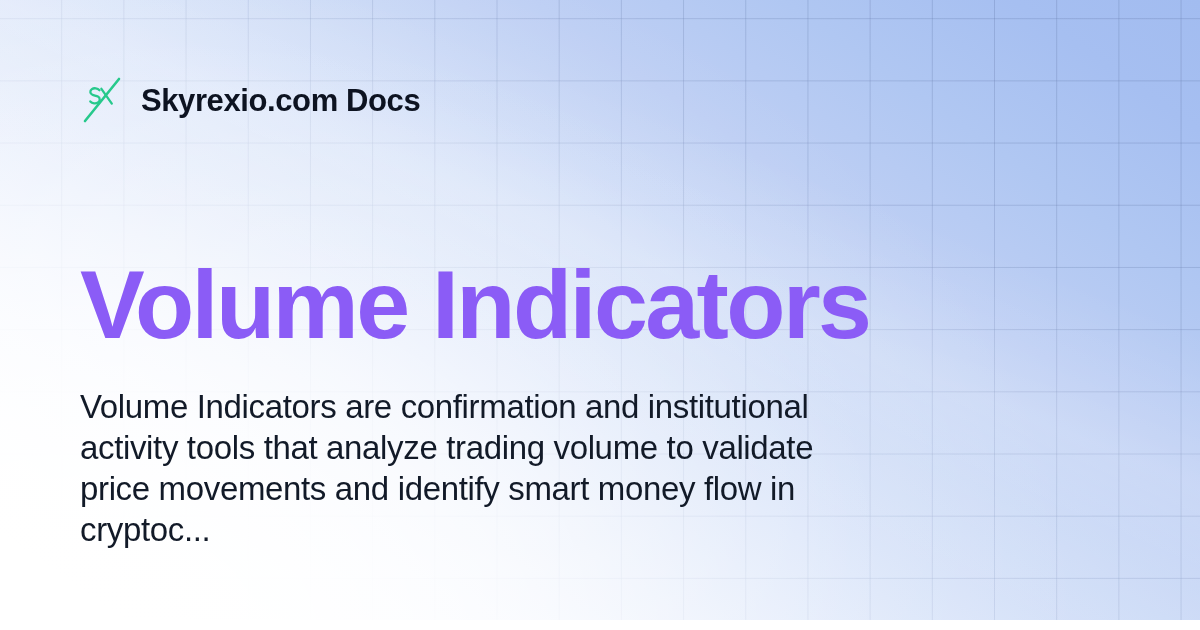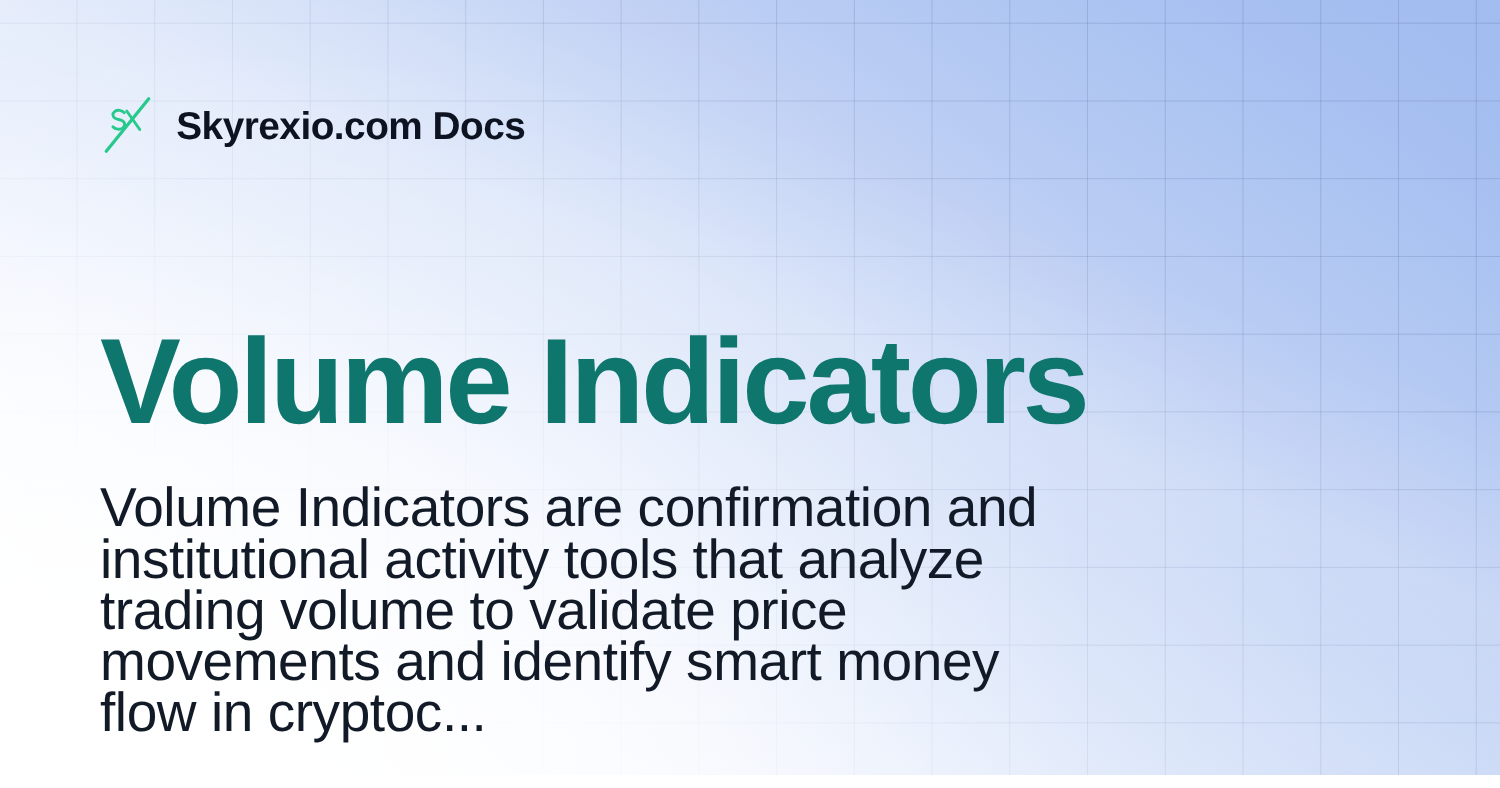--- a/index.html
+++ b/index.html
@@ -140,31 +140,31 @@
 
   
   .headline {
     position: absolute;
     left: 80px;
     top: 256px;
     font-size: 97px;
     font-weight: bold;
     letter-spacing: -2.6px;
     line-height: 1.0;
-    color: #0f766e;
+    color: #8b5cf6;
     white-space: nowrap;
   }
 
   
   .description {
     position: absolute;
     left: 80px;
     top: 386px;
     width: 790px;
-    font-size: 44px;
+    font-size: 33px;
     font-weight: normal;
     line-height: 41px;
     letter-spacing: -0.35px;
     color: #121a28;
   }
 </style>
 </head>
 <body>
 
 <div class="og-card">

